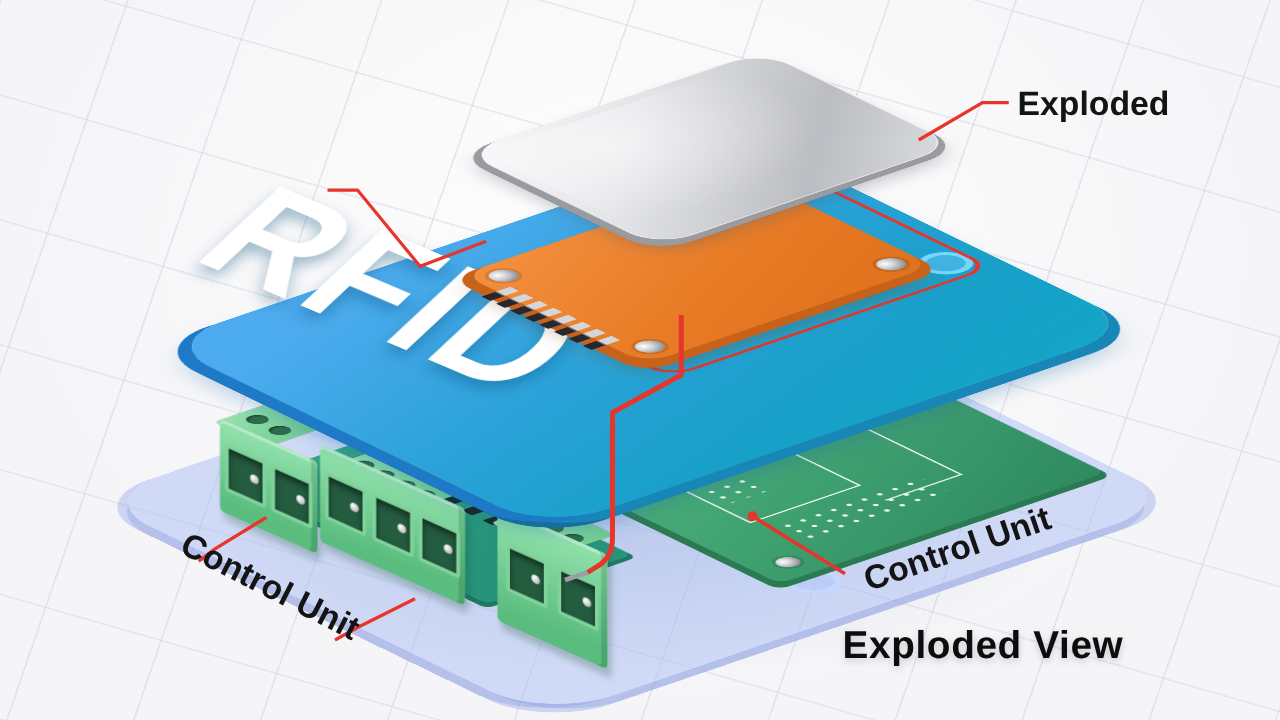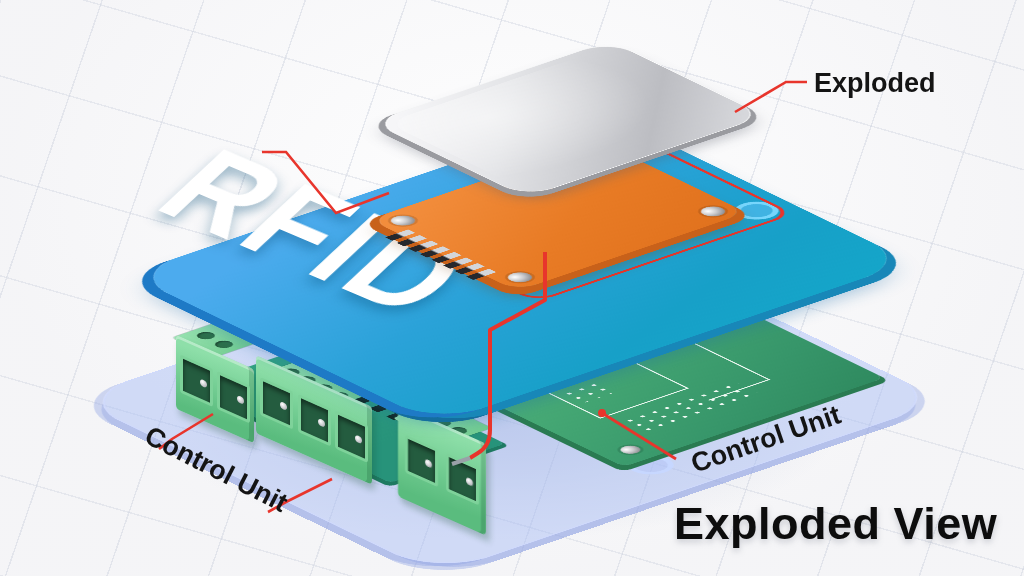--- a/index.html
+++ b/index.html
@@ -115,21 +115,21 @@
   .antenna-plate::after{content:"";position:absolute;inset:10px;border-radius:28px;
     background:radial-gradient(ellipse at 30% 25%, rgba(255,255,255,.55), rgba(255,255,255,0) 60%);}
 
   
   .overlay-svg{position:absolute;inset:0;pointer-events:none;}
   .label{position:absolute;color:#141414;font-weight:bold;white-space:nowrap;}
   .label-antenna{left:814px;top:68px;font-size:27px;}
   .label-transceiver{left:134px;top:137px;font-size:27px;}
   .label-cu-right{left:688px;top:424px;font-size:27px;transform:rotate(-19deg);}
   .label-cu-left{left:138px;top:454px;font-size:27px;transform:rotate(27deg);}
-  .page-title{position:absolute;left:674px;top:498px;font-size:45px;font-weight:bold;color:#0d0d0d;
+  .page-title{position:absolute;left:674px;top:498px;font-size:31px;font-weight:bold;color:#0d0d0d;
     letter-spacing:.5px;text-shadow:0 3px 6px rgba(120,125,140,.35);}
 </style>
 </head>
 <body>
 
 <div class="grid-bg"></div>
 
 <div class="stage">
 
   <div class="soft-shadow"></div>

